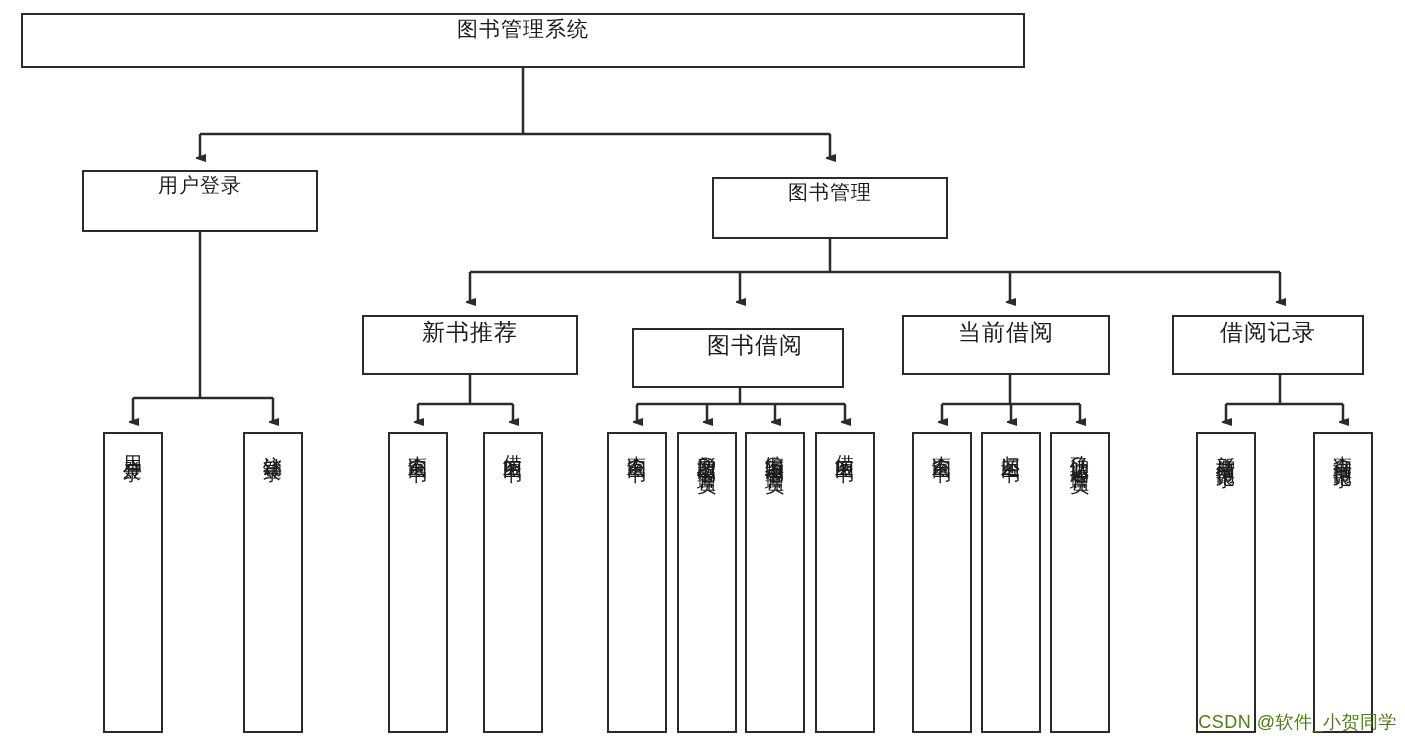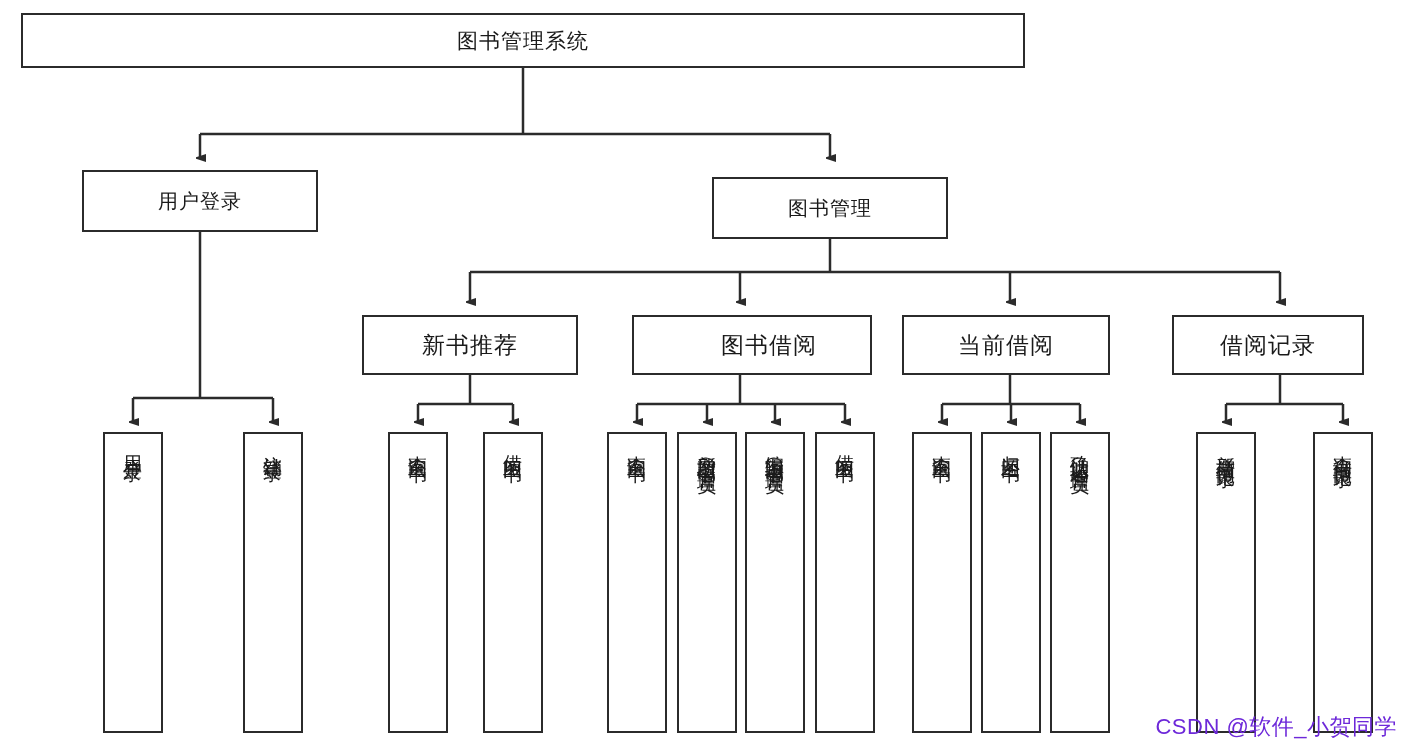--- a/index.html
+++ b/index.html
@@ -24,21 +24,21 @@
     width: 1405px;
     height: 747px;
     pointer-events: none;
   }
   .node {
     position: absolute;
     box-sizing: border-box;
     border: 2px solid #2b2b2b;
     background: #ffffff;
     display: flex;
-    align-items: center;
+    align-items: flex-start;
     justify-content: center;
     color: #1a1a1a;
   }
   .node.root {
     font-size: 21px;
   }
   .node.level2 {
     font-size: 20px;
   }
   .node.level3 {
@@ -57,23 +57,23 @@
     white-space: nowrap;
     display: block;
   }
   .node .htext {
     white-space: nowrap;
     letter-spacing: 1px;
   }
   .watermark {
     position: absolute;
     right: 8px;
-    bottom: 5px;
-    font-size: 22px;
-    color: #6d28d9;
+    bottom: 13px;
+    font-size: 18px;
+    color: #4d7c0f;
     white-space: nowrap;
     letter-spacing: 0.5px;
   }
 </style>
 </head>
 <body>
 
 <div id="canvas">
 
   <svg class="lines" viewBox="0 0 1405 747">
@@ -133,21 +133,21 @@
   <div class="node level2" style="left:82px; top:170px; width:236px; height:62px;">
     <span class="htext">用户登录</span>
   </div>
   <div class="node level2" style="left:712px; top:170px; width:236px; height:62px;margin-top:7px;">
     <span class="htext">图书管理</span>
   </div>
 
   <div class="node level3" style="left:362px; top:315px; width:216px; height:60px;">
     <span class="htext">新书推荐</span>
   </div>
-  <div class="node level3" style="left:632px; top:315px; width:240px; height:60px;padding-left:34px;">
+  <div class="node level3" style="left:632px; top:328px; width:212px; height:60px;padding-left:34px;">
     <span class="htext">图书借阅</span>
   </div>
   <div class="node level3" style="left:902px; top:315px; width:208px; height:60px;">
     <span class="htext">当前借阅</span>
   </div>
   <div class="node level3" style="left:1172px; top:315px; width:192px; height:60px;">
     <span class="htext">借阅记录</span>
   </div>
 
   <div class="node leaf" style="left:103px; top:432px; width:60px; height:301px;">

